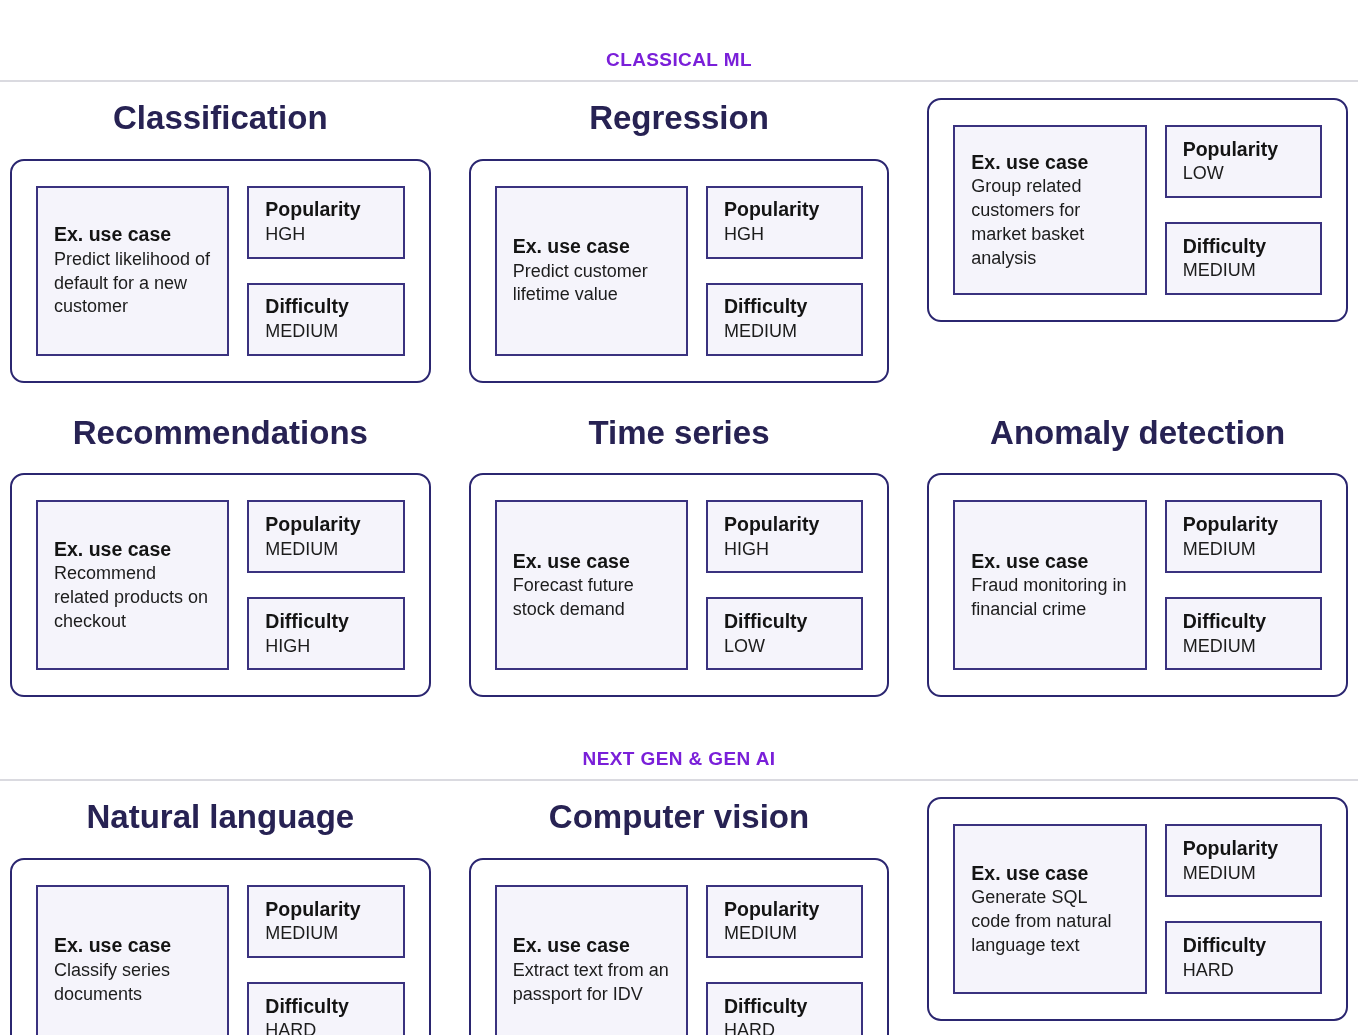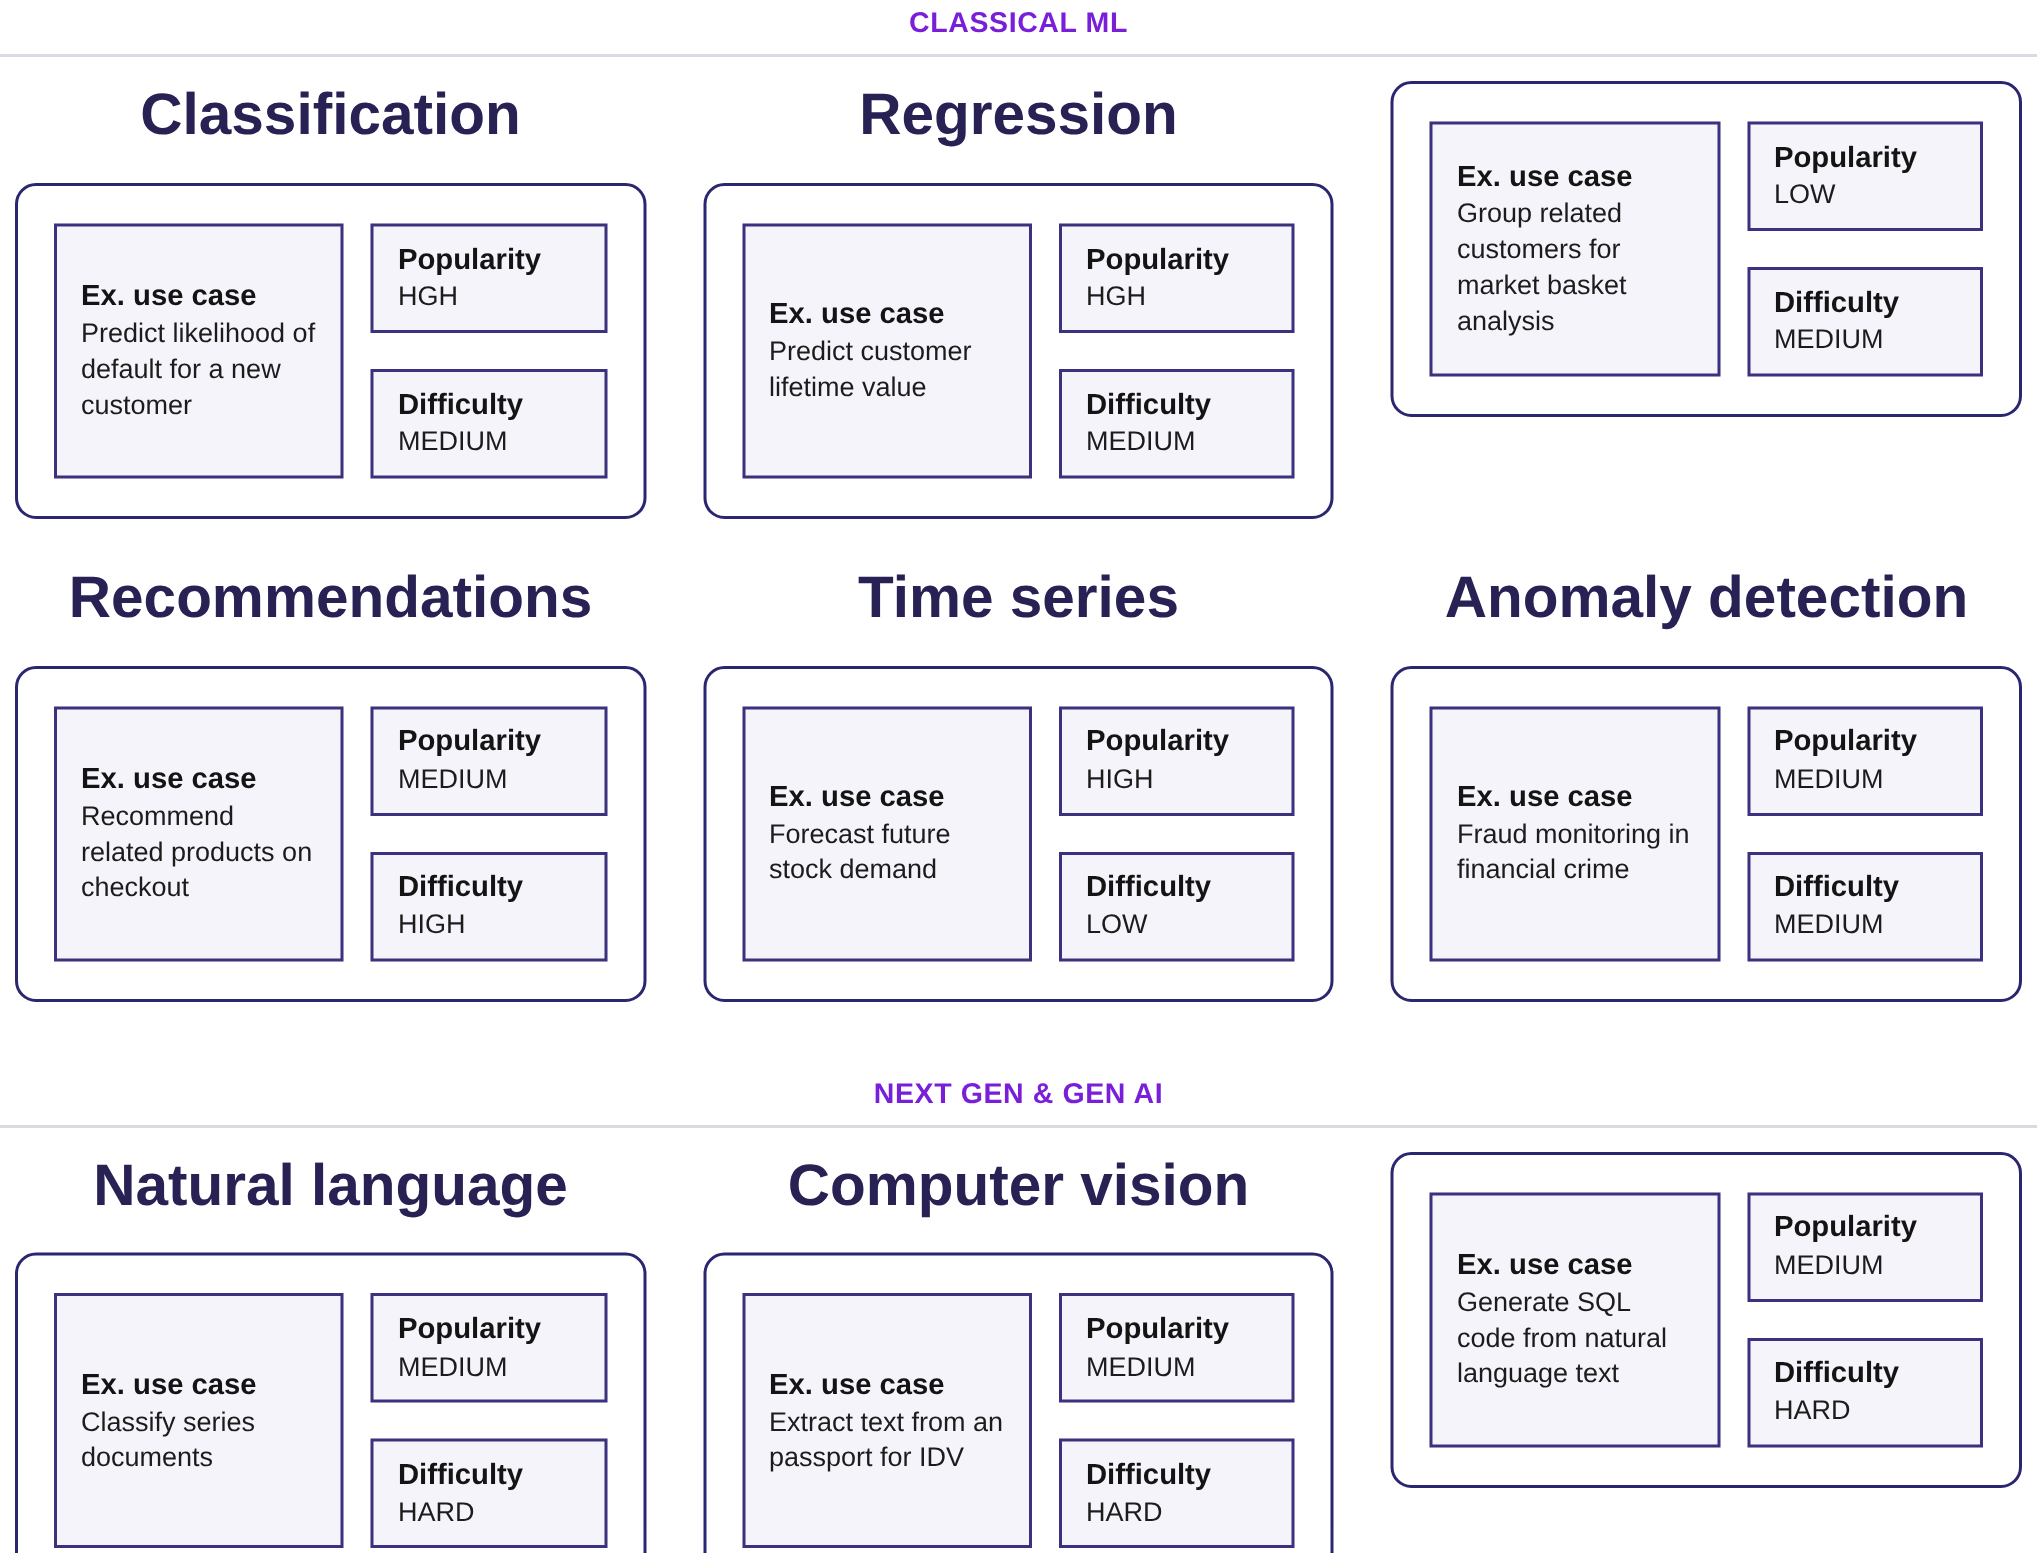--- a/index.html
+++ b/index.html
@@ -9,37 +9,38 @@
     color: #1c1c1c;
     -webkit-font-smoothing: antialiased;
   }
   .section-label {
     text-align: center;
     font-size: 19px;
     font-weight: 700;
     color: #7a1fd9;
     letter-spacing: 0.4px;
     padding: 5px 0 9px 0;
+    margin-top: 44px;
   }
   .divider {
     border: none;
     border-top: 2px solid #dadae0;
     width: 100%;
   }
   .grid {
     display: grid;
     grid-template-columns: repeat(3, 1fr);
     column-gap: 38px;
     row-gap: 30px;
     padding: 0 10px;
     margin-top: 16px;
   }
   .card-title {
     text-align: center;
-    font-size: 39px;
+    font-size: 33px;
     font-weight: 700;
     color: #272253;
     line-height: 1.2;
     margin-bottom: 21px;
     white-space: nowrap;
   }
   .card {
     border: 2.5px solid #2b2670;
     border-radius: 14px;
     height: 224px;

